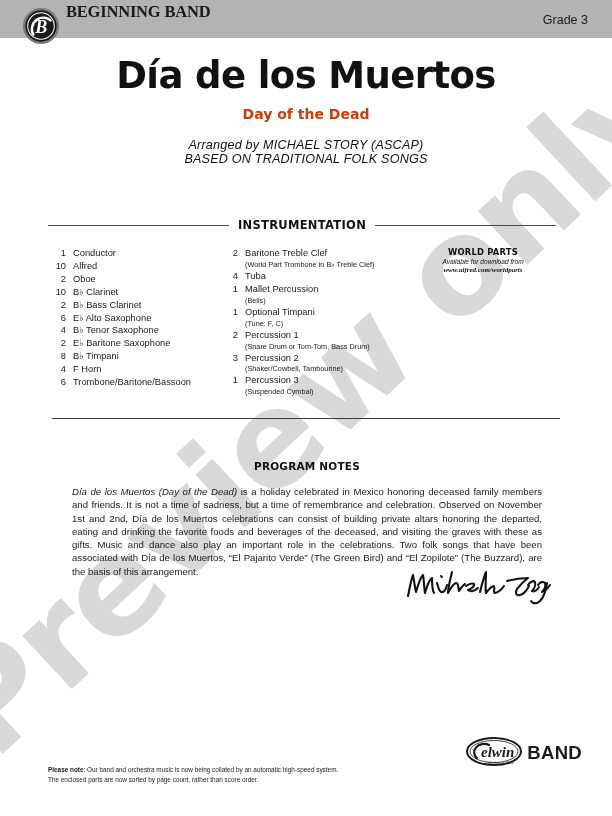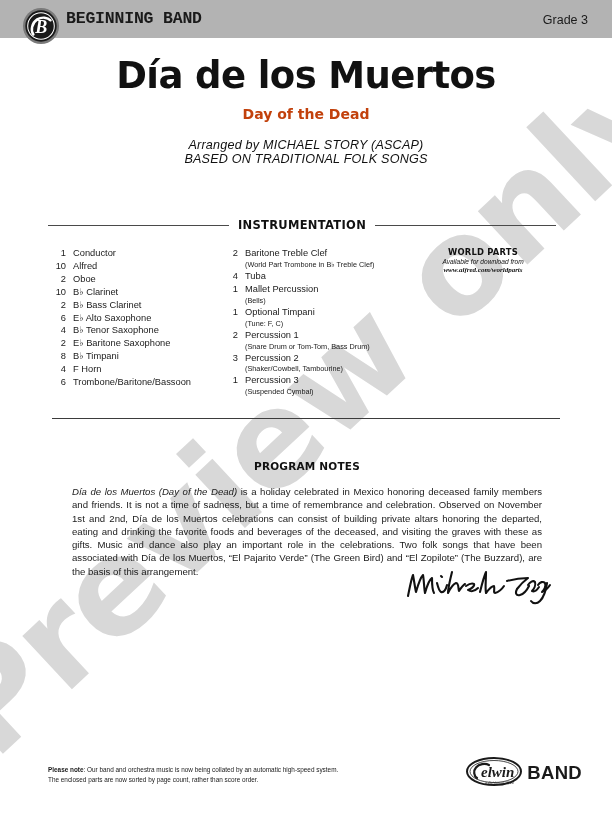--- a/index.html
+++ b/index.html
@@ -54,22 +54,22 @@
     position: absolute;
     left: 22px;
     top: 7px;
     width: 38px;
     height: 38px;
     z-index: 22;
   }
   #header-series-title {
     position: absolute;
     left: 66px;
-    top: 9px;
-    font-family: Liberation Mono, monospace;
+    top: 2px;
+    font-family: Liberation Serif, serif;
     font-weight: 700;
     font-size: 16.5px;
     letter-spacing: -0.2px;
     color: #1a1a1a;
     z-index: 22;
   }
   #header-grade {
     position: absolute;
     right: 24px;
     top: 13px;
@@ -254,21 +254,21 @@
     width: 330px;
     font-size: 6.4px;
     line-height: 9.6px;
     color: #1a1a1a;
   }
   #footer-note b { font-weight: 700; }
 
   #belwin-logo-block {
     position: absolute;
     right: 30px;
-    top: 756px;
+    top: 736px;
     display: flex;
     align-items: center;
     gap: 5px;
   }
   #belwin-mark { width: 56px; height: 34px; }
   #belwin-band-word {
     font-family: "Liberation Sans", sans-serif;
     font-weight: 700;
     font-size: 18.5px;
     letter-spacing: 0.3px;

